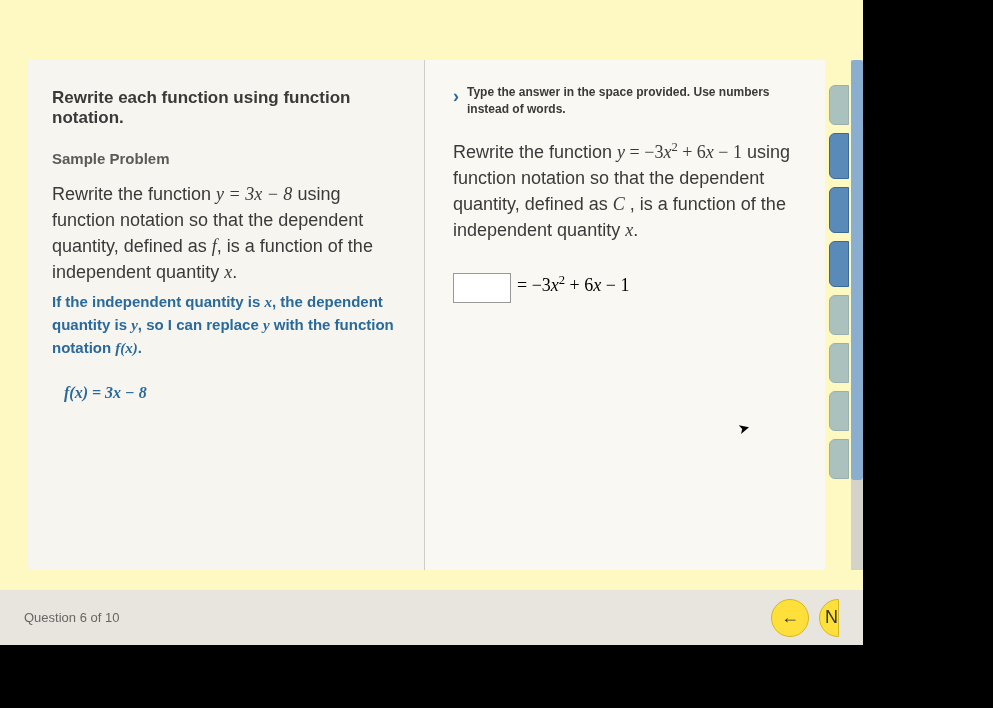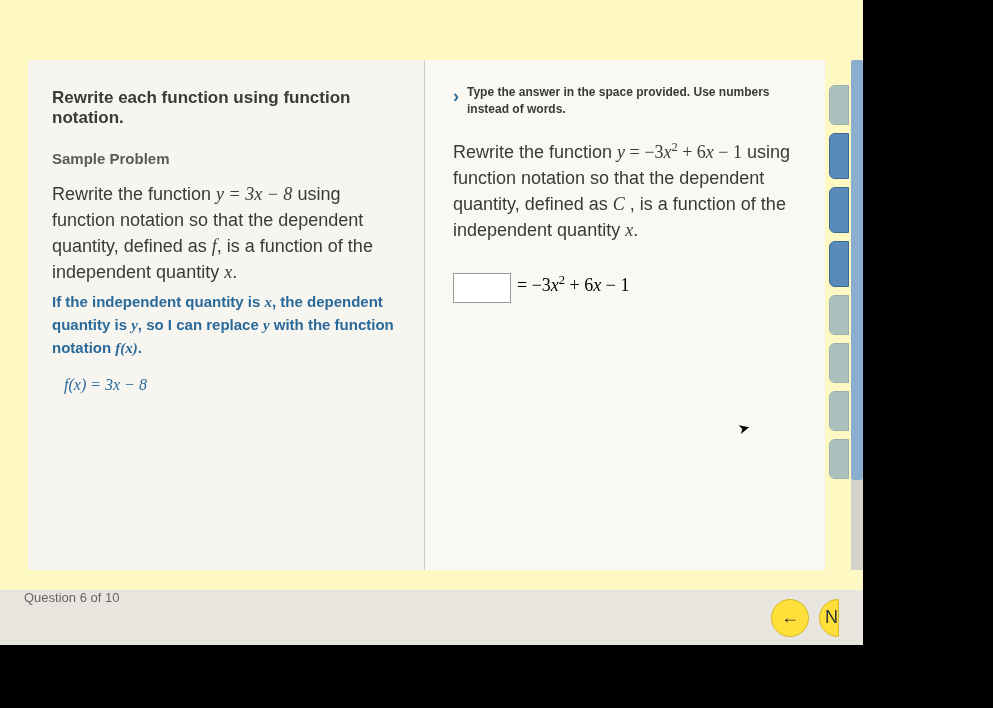--- a/index.html
+++ b/index.html
@@ -61,26 +61,26 @@
       font-size: 18px;
       color: #3a3a3a;
       line-height: 1.45;
       margin-bottom: 6px;
     }
     .explanation {
       font-size: 15px;
       color: #2a6a9a;
       font-weight: bold;
       line-height: 1.45;
-      margin-bottom: 16px;
+      margin-bottom: 24px;
     }
     .formula-line {
       font-size: 16px;
       color: #2a6a9a;
-      font-weight: normal;
+      font-weight: bold;
       margin-left: 12px;
       font-family: 'Times New Roman', serif;
       font-style: italic;
     }
     .instruction-row {
       display: flex;
       align-items: flex-start;
       margin-bottom: 20px;
     }
     .chevron {
@@ -127,20 +127,21 @@
       font-style: italic;
     }
     .bottom-bar {
       position: absolute;
       bottom: 0;
       left: 0;
       right: 0;
       height: 55px;
       background: #e8e5de;
       display: flex;
+      align-items: center;
       padding: 0 24px;
       justify-content: space-between;
     }
     .question-counter {
       font-size: 13px;
       color: #666;
     }
     .nav-buttons {
       display: flex;
       gap: 10px;

